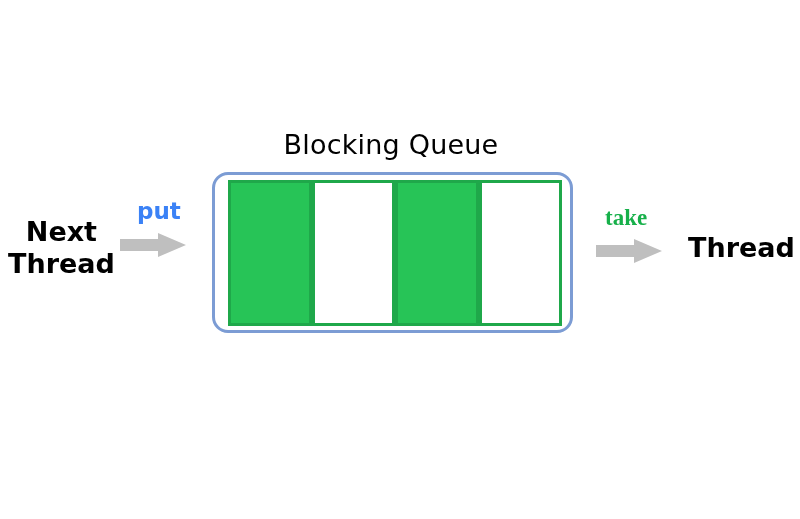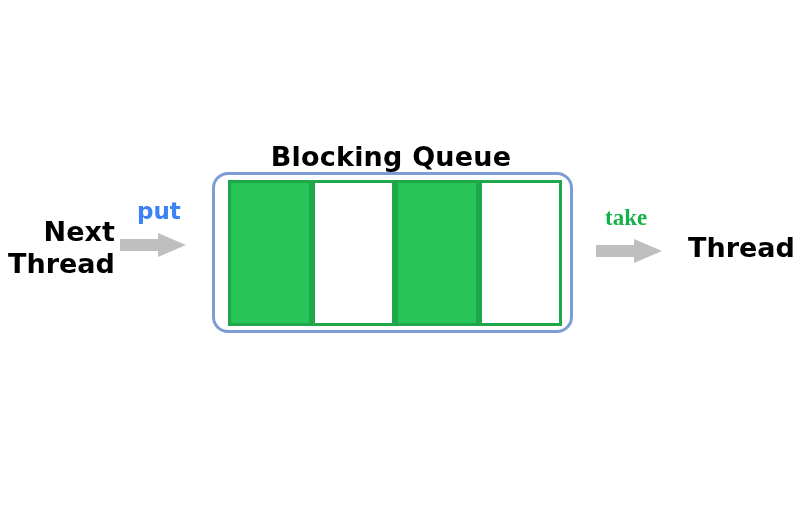--- a/index.html
+++ b/index.html
@@ -26,25 +26,24 @@
 
   
   .queue-title {
     position: absolute;
     left: 213px;
     top: 129px;
     width: 356px;
     text-align: center;
     font-family: "DejaVu Sans", sans-serif;
     font-size: 27px;
-    font-weight: bold;
+    font-weight: normal;
     color: #000000;
     letter-spacing: 0.2px;
     white-space: nowrap;
-    margin-top: 12px;
   }
 
   
   .queue-box {
     position: absolute;
     left: 212px;
     top: 172px;
     width: 361px;
     height: 161px;
     box-sizing: border-box;
@@ -100,21 +99,21 @@
   
   .thread-label {
     position: absolute;
     font-family: "DejaVu Sans", sans-serif;
     font-size: 27px;
     font-weight: bold;
     color: #000000;
     line-height: 32px;
     white-space: pre-line;
   }
-  .thread-left  { left: 8px;   top: 216px; text-align: right; }
+  .thread-left  { left: 8px;   top: 216px; text-align: center; }
   .thread-right { left: 688px; top: 232px; text-align: left; }
 </style>
 </head>
 <body style="background: rgb(255, 255, 255);">
 
 <div class="canvas">
 
   <div class="queue-title">Blocking Queue</div>
 
   <div class="thread-label thread-left" style="color: rgb(0, 0, 0);">Next

